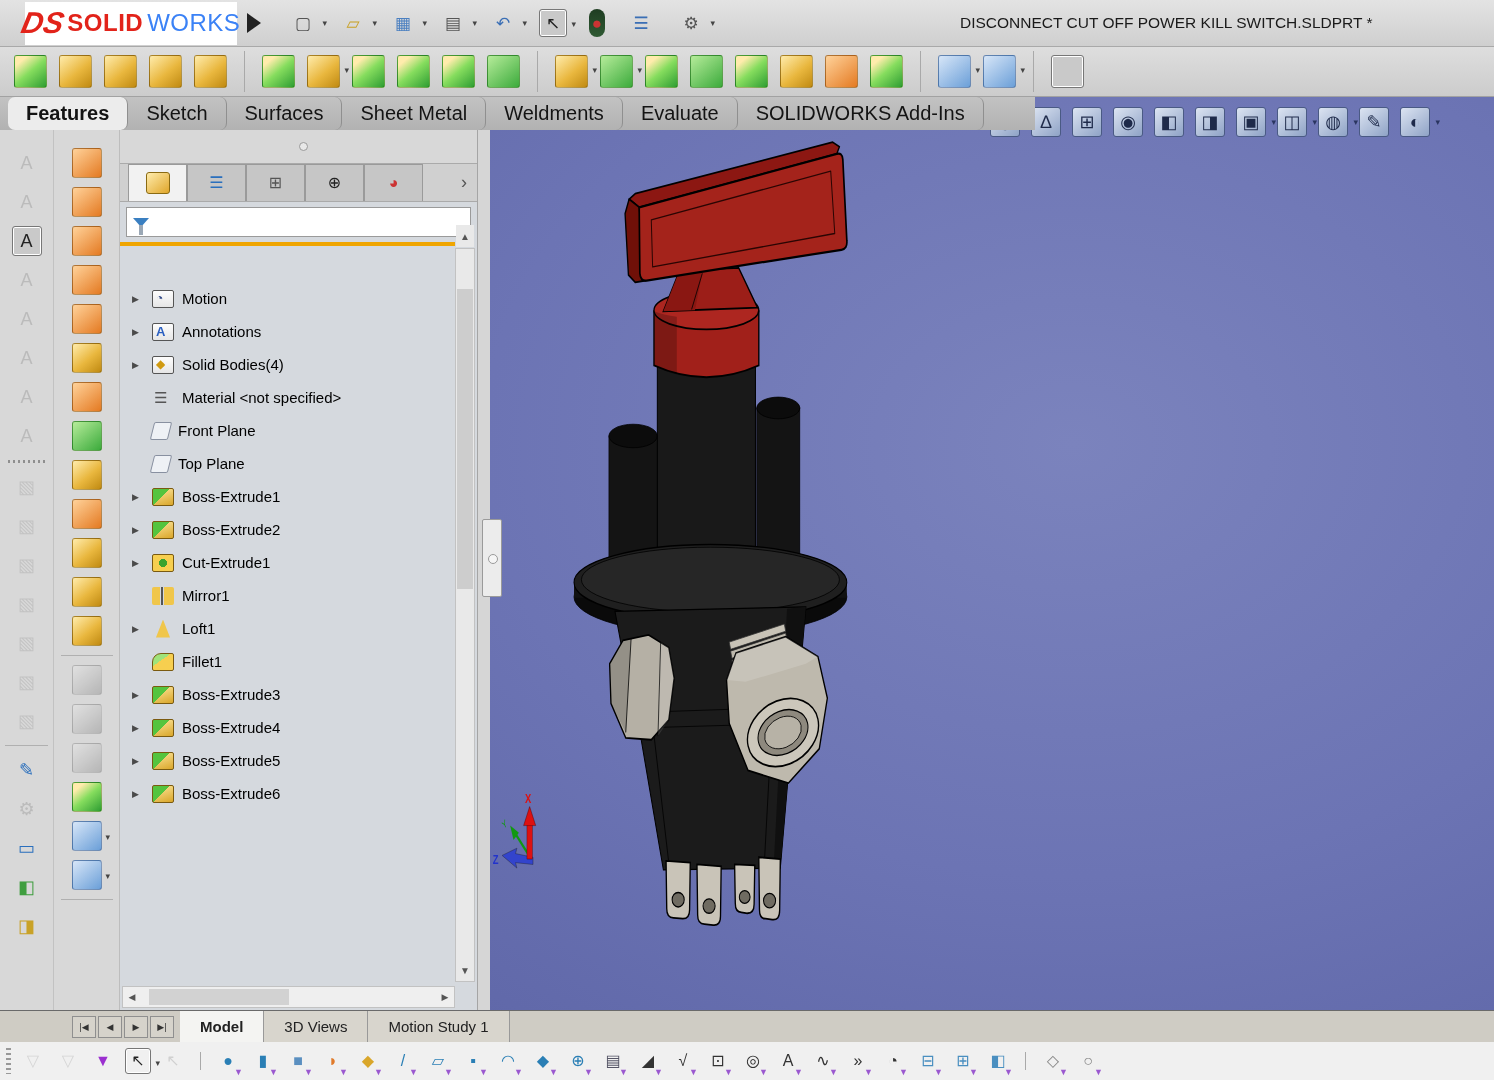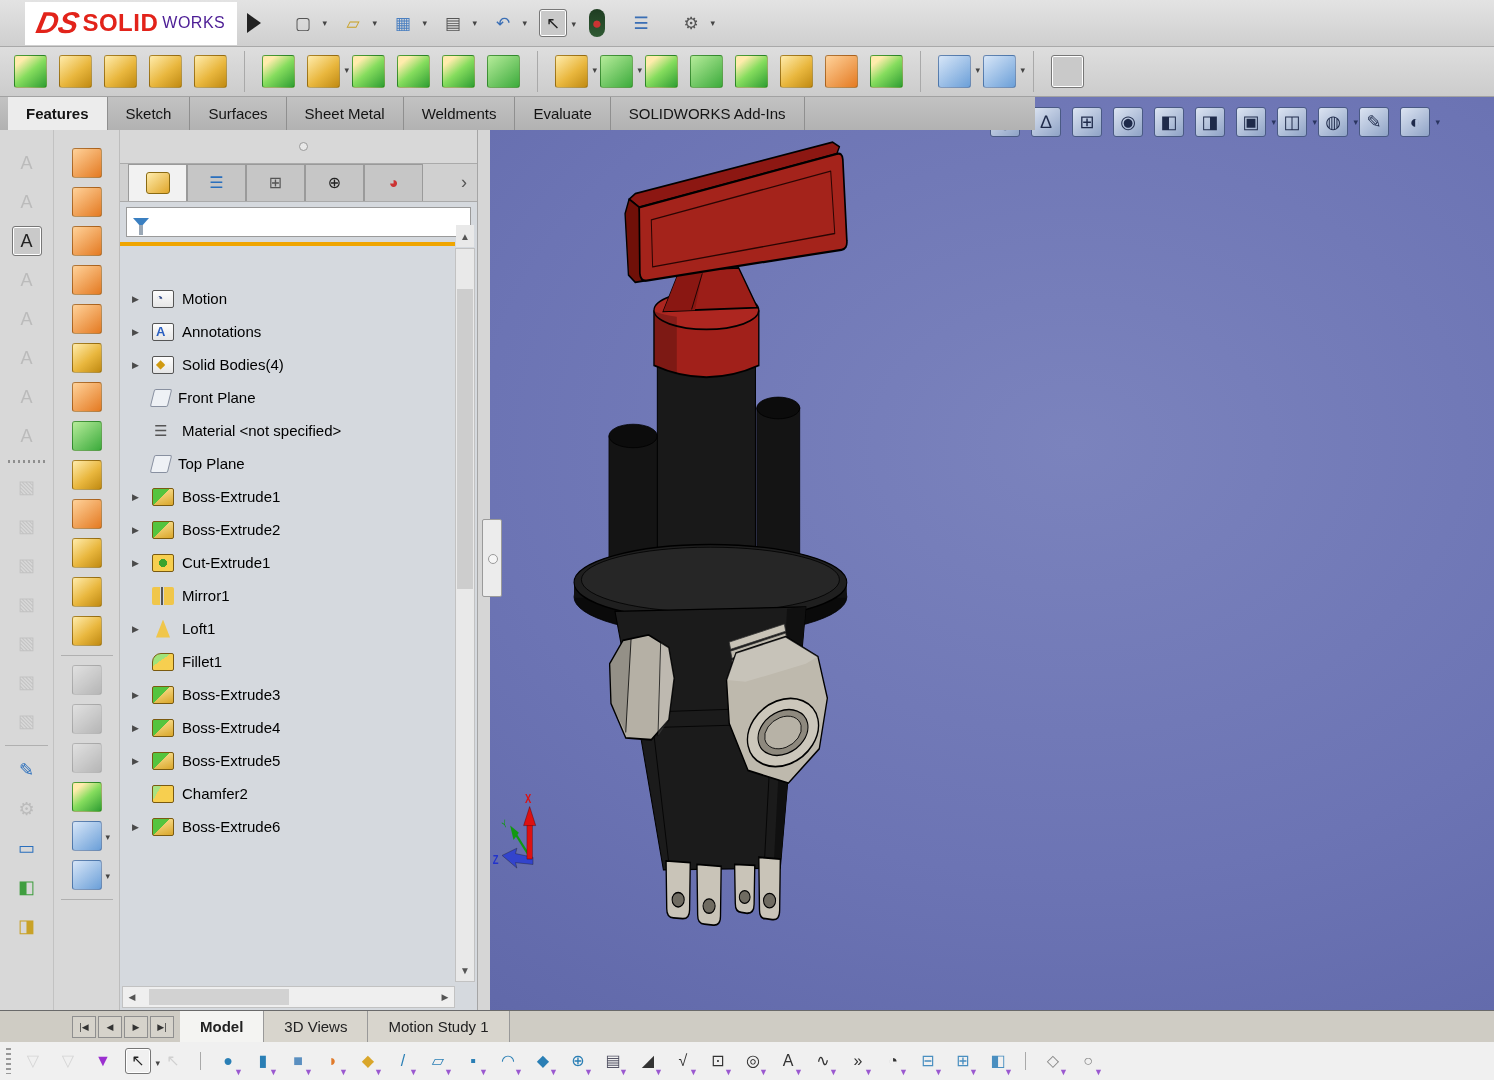--- a/index.html
+++ b/index.html
@@ -27,37 +27,37 @@
   .badge { position:absolute; right:-2px; bottom:-3px; font-size:9px; color:#9b59d0; }
 
   
   .titlebar { position:absolute; left:0; top:0; width:1494px; height:47px;
     background:linear-gradient(180deg,#e3e3e3,#cfcfcf); border-bottom:1px solid #a9a9a9;
     display:flex; align-items:center; }
   .logo { width:212px; height:43px; margin-left:25px; background:#fff; display:flex;
     align-items:center; justify-content:center; gap:4px; }
   .logo .ds { color:#e2231a; font-weight:bold; font-style:italic; font-size:30px; transform:skewX(-12deg); }
   .logo .b1 { color:#e2231a; font-weight:bold; font-size:24px; letter-spacing:.5px; }
-  .logo .b2 { color:#4c1d95; font-weight:400; font-size:16px; letter-spacing:.5px; }
+  .logo .b2 { color:#3b82f6; font-weight:400; font-size:24px; letter-spacing:.5px; }
   .flyout { width:0; height:0; border-left:14px solid #222; border-top:10px solid transparent;
     border-bottom:10px solid transparent; margin:0 28px 0 10px; }
   .qat { display:flex; align-items:center; gap:22px; }
   .doc-title { position:absolute; left:960px; top:14px; font-size:15.5px; color:#1a1a1a; }
 
   
   .ftb { position:absolute; left:0; top:47px; width:1494px; height:50px;
     background:linear-gradient(180deg,#dedede,#cccccc); border-bottom:1px solid #a2a2a2;
     display:flex; align-items:center; gap:12px; padding-left:14px; }
   .ftb .icn { width:33px; height:33px; }
 
   
   .tabrow { position:absolute; left:0; top:97px; width:1035px; height:33px;
     background:linear-gradient(180deg,#c2c2c2,#b2b2b2); display:flex; align-items:stretch; padding-left:8px; z-index:5; }
-  .rtab { padding:0 18px; display:flex; align-items:center; font-size:15px; color:#141414;
-    border-right:1px solid #8f8f8f; }
+  .rtab { padding:0 18px; display:flex; align-items:center; font-size:20px; color:#141414;
+    border-right:1px solid #8f8f8f;border-radius:7px; }
   .rtab.active { background:#ececec; font-weight:bold; border-right:1px solid #8f8f8f; }
 
   
   .sidebar { position:absolute; left:0; top:130px; width:120px; height:880px; background:#d8d8d8;
     border-right:1px solid #bdbdbd; }
   .sidecol { position:absolute; top:0; height:880px; display:flex; flex-direction:column;
     align-items:center; gap:9px; padding-top:18px; }
   .colA { left:0; width:54px; border-right:1px solid #c2c2c2; }
   .colB { left:54px; width:66px; }
   .sidecol .icn { width:30px; height:30px; font-size:18px; }
@@ -191,20 +191,21 @@
         <span class="glyph" style="color: rgb(204, 51, 51);">●</span>
       </div>
       <div class="icn">
         <span class="glyph" style="color: rgb(59, 111, 181);">☰</span>
       </div>
       <div class="icn">
         <span class="glyph" style="color: rgb(85, 85, 85);">⚙</span>
         <span class="dd">▾</span>
       </div>
     </div>
+  <div class="doc-title">DISCONNECT CUT OFF POWER KILL SWITCH.SLDPRT *</div>
 </div>
 
 <div class="ftb">
     <div class="icn chip goldgreen">
       <span class="glyph"></span>
     </div>
     <div class="icn chip gold">
       <span class="glyph"></span>
     </div>
     <div class="icn chip gold">
@@ -583,27 +584,27 @@
         <span class="ticn ti-annotations"></span>
         <span class="tlabel">Annotations</span>
       </div>
       <div class="trow">
         <span class="exp">▶</span>
         <span class="ticn ti-solidbodies"></span>
         <span class="tlabel">Solid Bodies(4)</span>
       </div>
       <div class="trow">
         <span class="exp"></span>
+        <span class="ticn ti-material"></span>
+        <span class="tlabel">Material &lt;not specified&gt;</span>
+      </div>
+      <div class="trow">
+        <span class="exp"></span>
         <span class="ticn ti-plane"></span>
         <span class="tlabel">Front Plane</span>
-      </div>
-      <div class="trow">
-        <span class="exp"></span>
-        <span class="ticn ti-material"></span>
-        <span class="tlabel">Material &lt;not specified&gt;</span>
       </div>
       <div class="trow">
         <span class="exp"></span>
         <span class="ticn ti-plane"></span>
         <span class="tlabel">Top Plane</span>
       </div>
       <div class="trow">
         <span class="exp">▶</span>
         <span class="ticn ti-boss"></span>
         <span class="tlabel">Boss-Extrude1</span>
@@ -640,25 +641,20 @@
       </div>
       <div class="trow">
         <span class="exp">▶</span>
         <span class="ticn ti-boss"></span>
         <span class="tlabel">Boss-Extrude4</span>
       </div>
       <div class="trow">
         <span class="exp">▶</span>
         <span class="ticn ti-boss"></span>
         <span class="tlabel">Boss-Extrude5</span>
-      </div>
-      <div class="trow">
-        <span class="exp"></span>
-        <span class="ticn ti-chamfer"></span>
-        <span class="tlabel">Chamfer2</span>
       </div>
       <div class="trow">
         <span class="exp">▶</span>
         <span class="ticn ti-boss"></span>
         <span class="tlabel">Boss-Extrude6</span>
       </div>
     </div>
   <div class="vscroll">
     <span class="varrow" style="top:-24px">▲</span>
     <div class="vthumb"></div>

